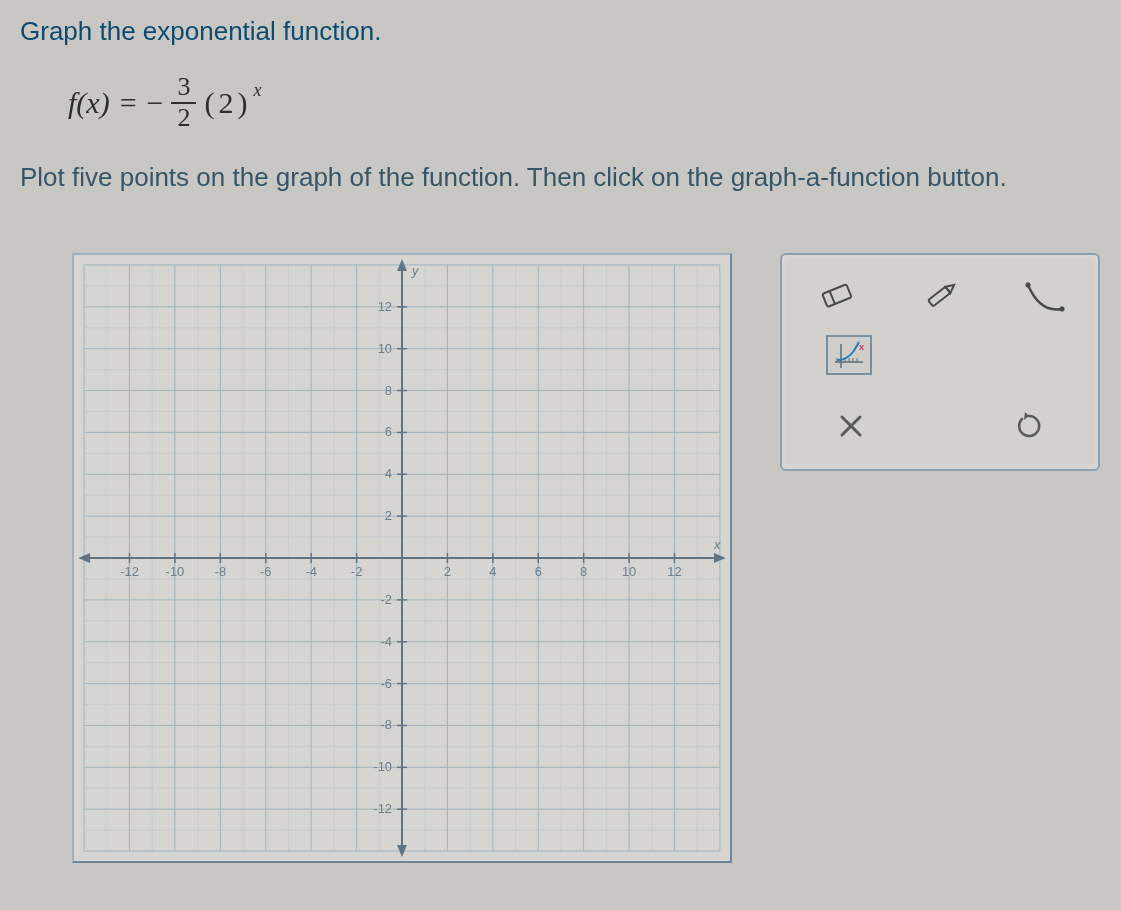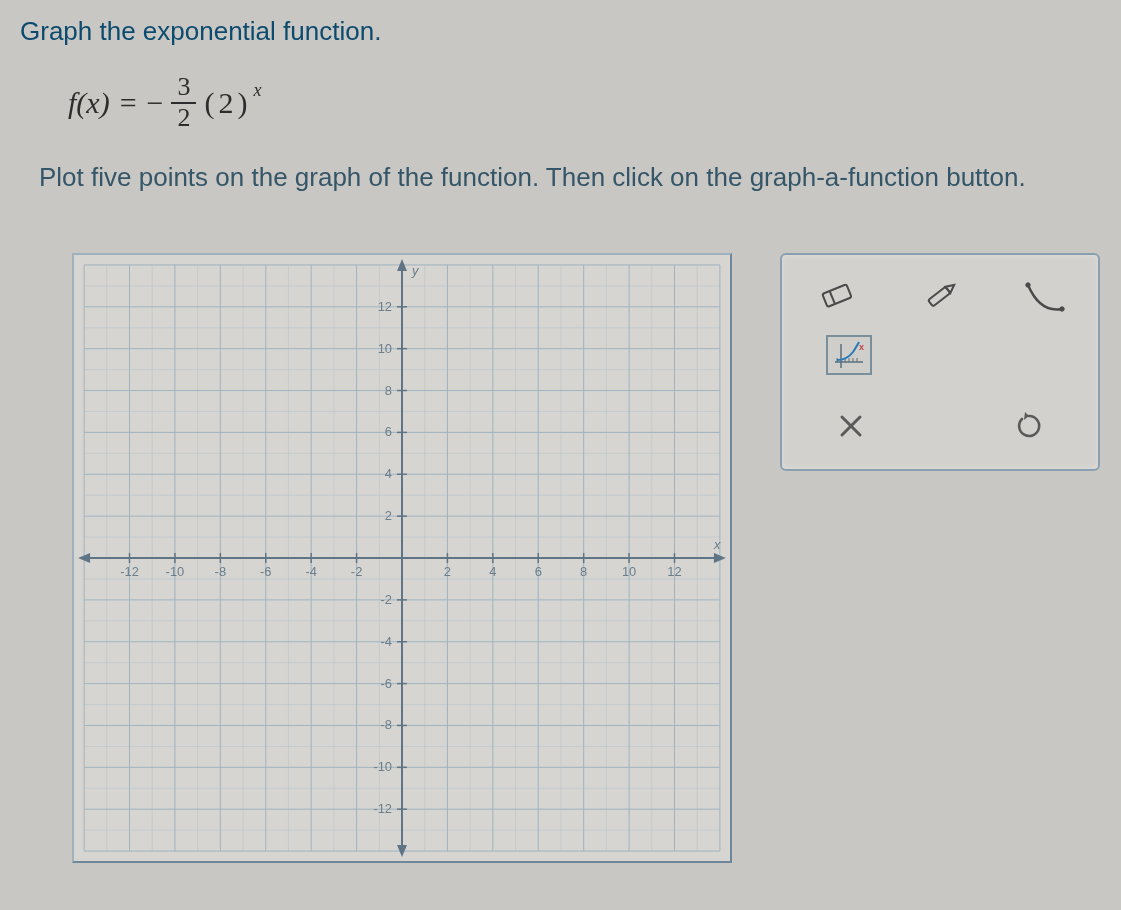--- a/index.html
+++ b/index.html
@@ -38,21 +38,20 @@
     margin: 0 4px;
     font-size: 26px;
   }
   .equation .frac .num { border-bottom: 2px solid #2d2d2d; padding: 0 6px; line-height: 1.1; }
   .equation .frac .den { padding: 0 6px; line-height: 1.1; }
   .equation sup { font-size: 18px; font-style: italic; position: relative; top: -12px; margin-left: 2px;}
   .subinstruction {
     font-size: 26px;
     color: #355668;
     margin-bottom: 60px;
-    margin-left: 19px;
   }
   .workarea {
     display: flex;
     align-items: flex-start;
     gap: 48px;
     padding-left: 52px;
   }
   
   .graph-frame {
     width: 660px;

